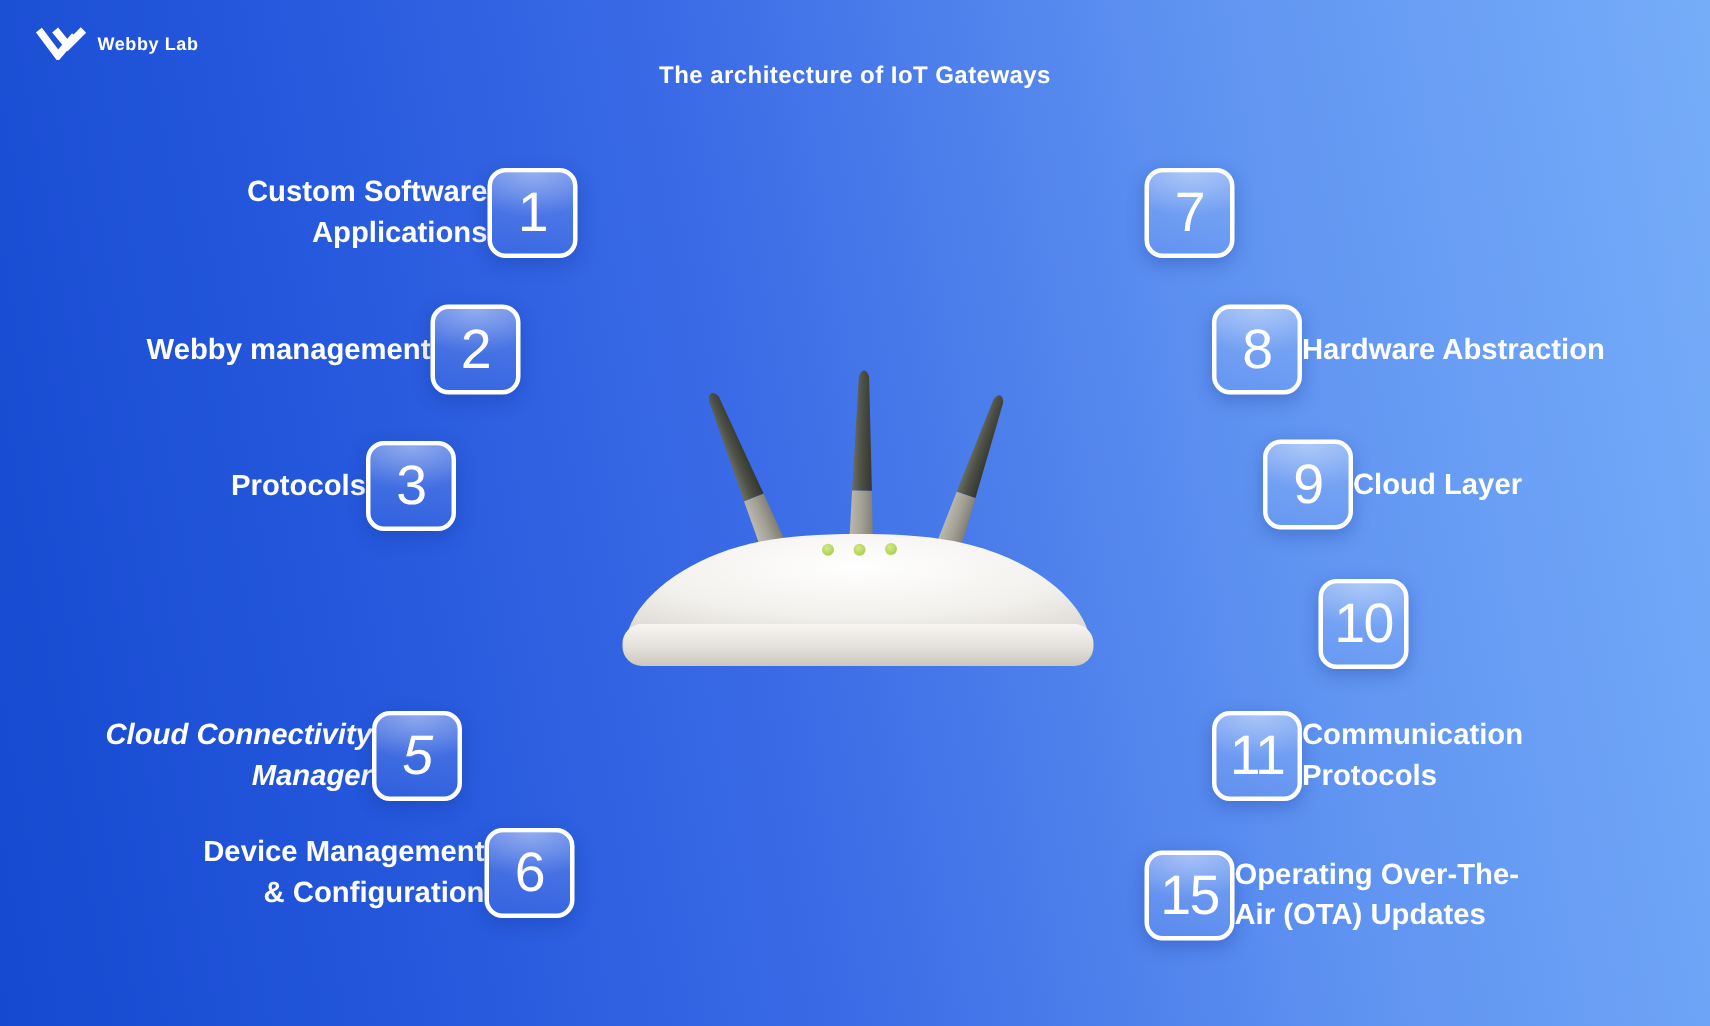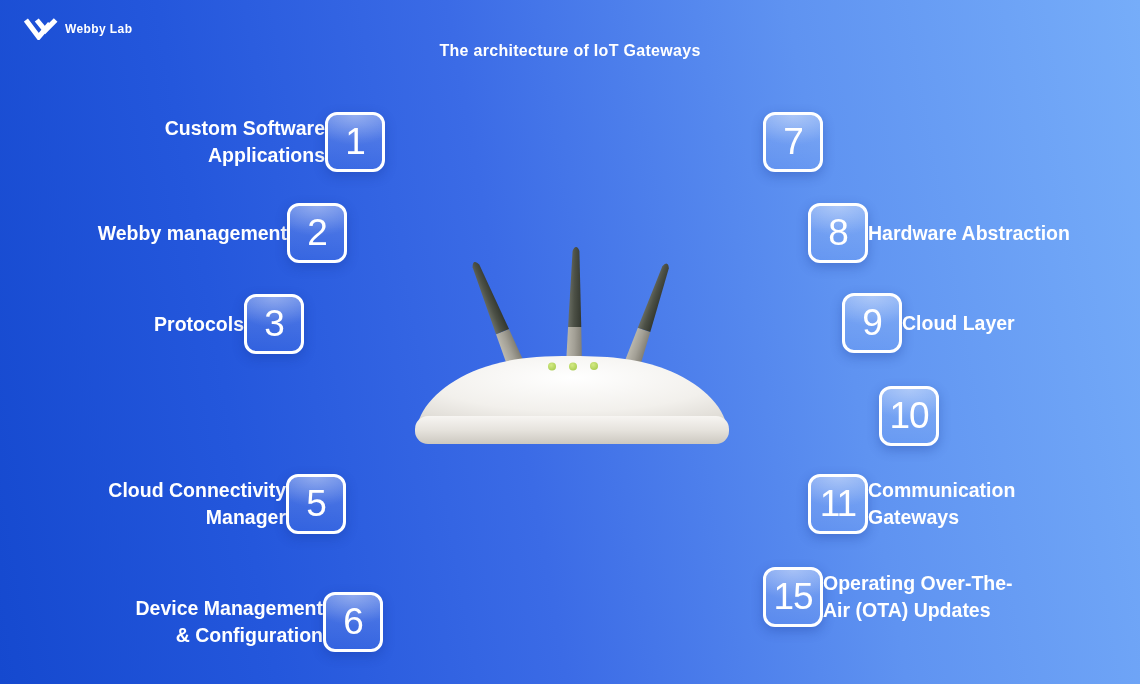--- a/index.html
+++ b/index.html
@@ -78,22 +78,22 @@
     font-weight: 400;
     letter-spacing: -1px;
     color: #ffffff;
   }
 
   
   .r1  { right: 755px; top: 112px; }
   .r2  { right: 793px; top: 203px; }
   .r3  { right: 836px; top: 294px; }
   .r4  { right: 847px; top: 386px; }
-  .r5  { right: 794px; top: 474px; }
-  .r6  { right: 757px; top: 592px; }
+  .r5  { right: 832px; top: 474px; font-style: italic; }
+  .r6  { right: 757px; top: 552px; }
   .r7  { left: 763px;  top: 112px; }
   .r8  { left: 808px;  top: 203px; }
   .r9  { left: 842px;  top: 293px; }
   .r10 { left: 859px;  top: 386px; margin-left: 20px; }
   .r11 { left: 808px;  top: 474px; justify-content: center; }
   .r12 { left: 763px;  top: 567px; }
 
   
   .router-svg {
     position: absolute;
@@ -230,21 +230,21 @@
   <div class="item-row right r10">
     <div class="num-box">
       <span class="num">10</span>
     </div>
   </div>
   <div class="item-row right r11">
     <div class="num-box">
       <span class="num">11</span>
     </div>
     <div class="item-label">Communication
-Gateways</div>
+Protocols</div>
   </div>
   <div class="item-row right r12">
     <div class="num-box">
       <span class="num">15</span>
     </div>
     <div class="item-label">Operating Over-The-
 Air (OTA) Updates</div>
   </div>
 
 </div>

